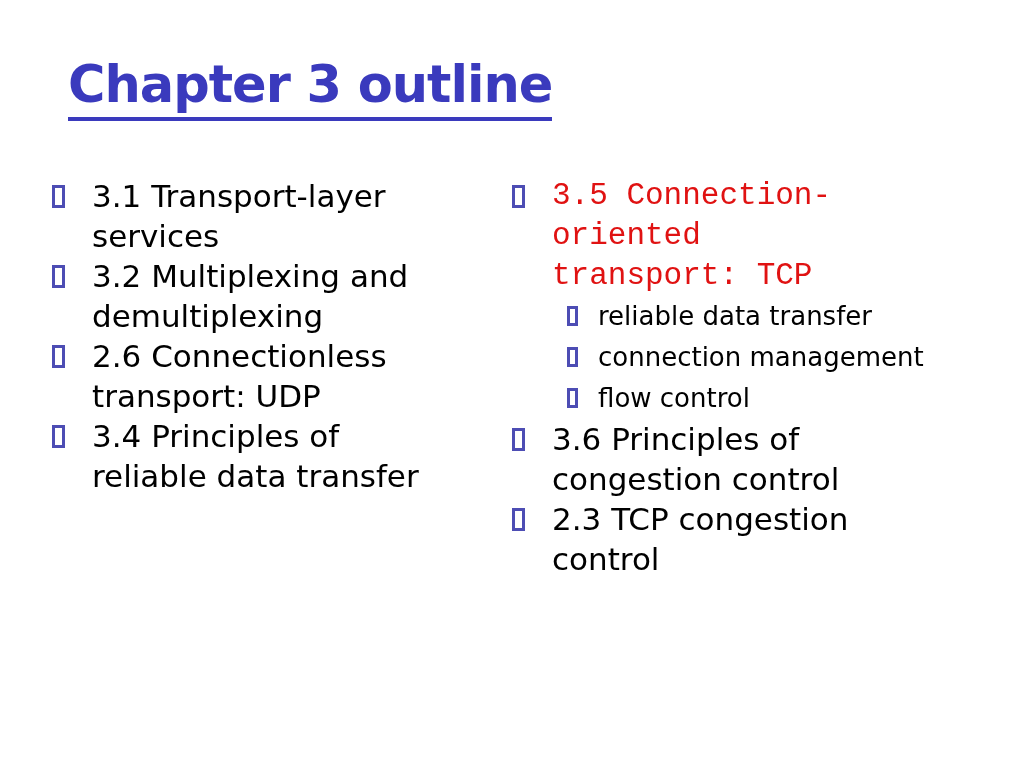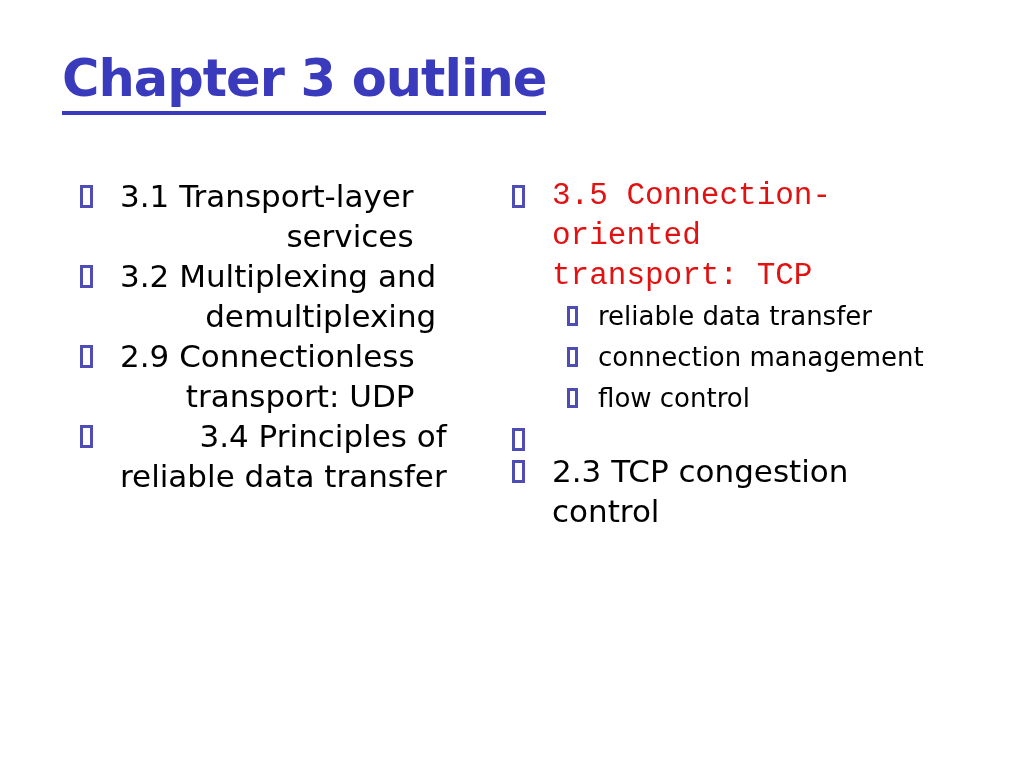--- a/index.html
+++ b/index.html
@@ -12,36 +12,36 @@
     width: 1024px;
     height: 768px;
     background: #ffffff;
     overflow: hidden;
     font-family: "DejaVu Sans", "Liberation Sans", sans-serif;
   }
   .slide-title {
     position: absolute;
     left: 62px;
     top: 48px;
-    margin: 0;
+    margin: 6px;
     display: inline-block;
     font-size: 51px;
     font-weight: bold;
     letter-spacing: -1px;
     line-height: 62px;
     color: var(--title-blue, #3a3abd);
     border-bottom: 4px solid var(--title-blue, #3a3abd);
     padding-bottom: 1px;
     white-space: nowrap;
   }
   .column {
     position: absolute;
     top: 176px;
   }
-  .column.left  { left: 80px;  width: 430px; text-align: right; }
+  .column.left  { left: 52px;  width: 430px; }
   .column.right { left: 512px; width: 460px; }
   .outline-item {
     display: flex;
     align-items: flex-start;
     font-size: 31px;
     line-height: 40px;
     color: var(--body-text, #000000);
   }
   .bullet-cell {
     flex: 0 0 40px;
@@ -106,21 +106,21 @@
         <span class="bullet-box"></span>
       </span>
       <div class="item-text">3.2 Multiplexing and
 demultiplexing</div>
     </div>
 
     <div class="outline-item">
       <span class="bullet-cell">
         <span class="bullet-box"></span>
       </span>
-      <div class="item-text">2.9 Connectionless
+      <div class="item-text">2.6 Connectionless
 transport: UDP</div>
     </div>
 
     <div class="outline-item">
       <span class="bullet-cell">
         <span class="bullet-box"></span>
       </span>
       <div class="item-text">3.4 Principles of
 reliable data transfer</div>
     </div>
@@ -155,20 +155,22 @@
           <span class="sub-bullet-box"></span>
         </span>
         <div class="item-text">flow control</div>
       </div>
     </div>
 
     <div class="outline-item">
       <span class="bullet-cell">
         <span class="bullet-box"></span>
       </span>
+      <div class="item-text">3.6 Principles of
+congestion control</div>
     </div>
 
     <div class="outline-item">
       <span class="bullet-cell">
         <span class="bullet-box"></span>
       </span>
       <div class="item-text">2.3 TCP congestion
 control</div>
     </div>
 

